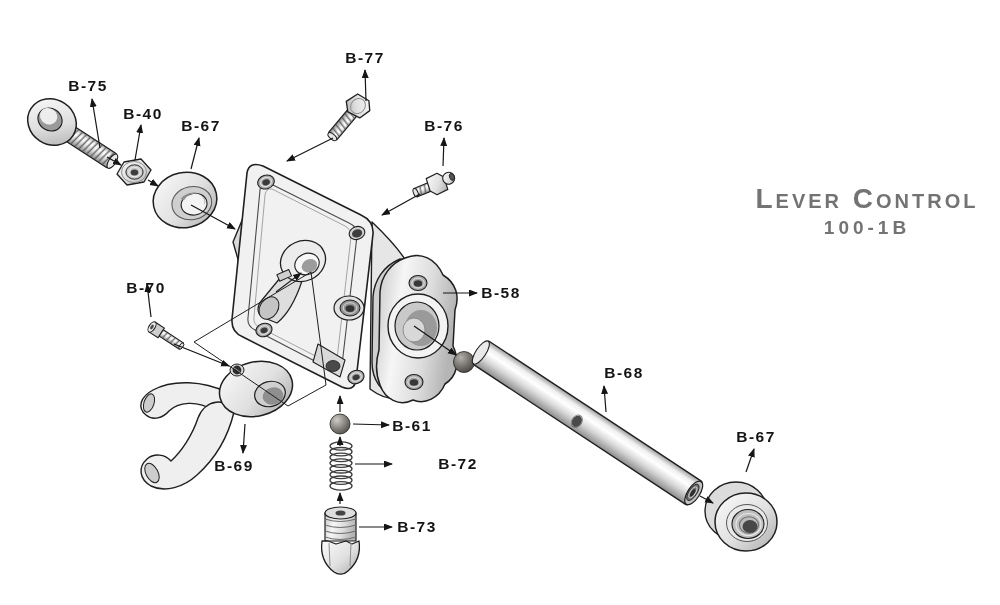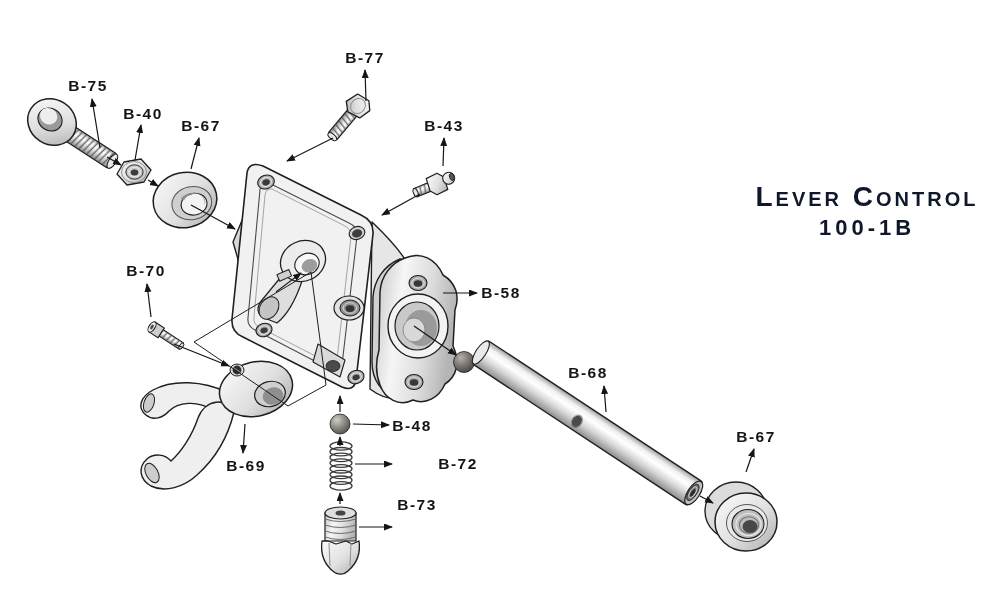--- a/index.html
+++ b/index.html
@@ -8,28 +8,28 @@
     overflow:hidden;font-family:"Liberation Sans",sans-serif;
   }
   .stage svg{position:absolute;left:0;top:0;}
   .plabel{
     position:absolute;transform:translate(-50%,-50%);
     font-weight:bold;font-size:15.5px;letter-spacing:1.5px;
     color:#141414;white-space:nowrap;user-select:none;
   }
   .title-block{
     position:absolute;left:867px;top:212px;transform:translate(-50%,-50%);
-    text-align:center;color:#0f172a;white-space:nowrap;
+    text-align:center;color:#737373;white-space:nowrap;
   }
   .title-main{
     font-variant:small-caps;font-weight:bold;font-size:28px;
     letter-spacing:3px;line-height:28px;
   }
   .title-code{
-    font-weight:bold;font-size:22px;letter-spacing:4px;margin-top:4px;
+    font-weight:bold;font-size:19px;letter-spacing:4px;margin-top:4px;
   }
 </style>
 </head>
 <body>
 
 <div class="stage">
 
 <svg width="1000" height="605" viewBox="0 0 1000 605">
   <defs>
     <marker id="arr" markerWidth="9" markerHeight="8" refX="8" refY="3.5" orient="auto" markerUnits="userSpaceOnUse">
@@ -293,28 +293,28 @@
     <path d="M 340,412 L 340,396" marker-end="url(#arr)"></path>
     <path d="M 340,446 L 340,437" marker-end="url(#arr)"></path>
     <path d="M 340,504 L 340,493" marker-end="url(#arr)"></path>
   </g>
 </svg>
 
 <div class="plabel" style="left:88px;  top:86px;text-align:center;">B-75</div>
 <div class="plabel" style="left:143px; top:114px;">B-40</div>
 <div class="plabel" style="left:201px; top:126px;">B-67</div>
 <div class="plabel" style="left:365px; top:58px;">B-77</div>
-<div class="plabel" style="left:444px; top:126px;">B-43</div>
-<div class="plabel" style="left:146px; top:271px;">B-70</div>
+<div class="plabel" style="left:444px; top:126px;">B-76</div>
+<div class="plabel" style="left:146px; top:288px;">B-70</div>
 <div class="plabel" style="left:501px; top:293px;">B-58</div>
-<div class="plabel" style="left:246px; top:466px;">B-69</div>
-<div class="plabel" style="left:412px; top:426px;">B-48</div>
+<div class="plabel" style="left:234px; top:466px;">B-69</div>
+<div class="plabel" style="left:412px; top:426px;">B-61</div>
 <div class="plabel" style="left:414px; top:464px;margin-left:44px;">B-72</div>
-<div class="plabel" style="left:417px; top:505px;text-align:center;">B-73</div>
-<div class="plabel" style="left:588px; top:373px;">B-68</div>
+<div class="plabel" style="left:417px; top:527px;text-align:center;">B-73</div>
+<div class="plabel" style="left:624px; top:373px;">B-68</div>
 <div class="plabel" style="left:756px; top:437px;">B-67</div>
 
 <div class="title-block">
   <div class="title-main">Lever Control</div>
   <div class="title-code">100-1B</div>
 </div>
 
 </div>
 
 </body></html>

